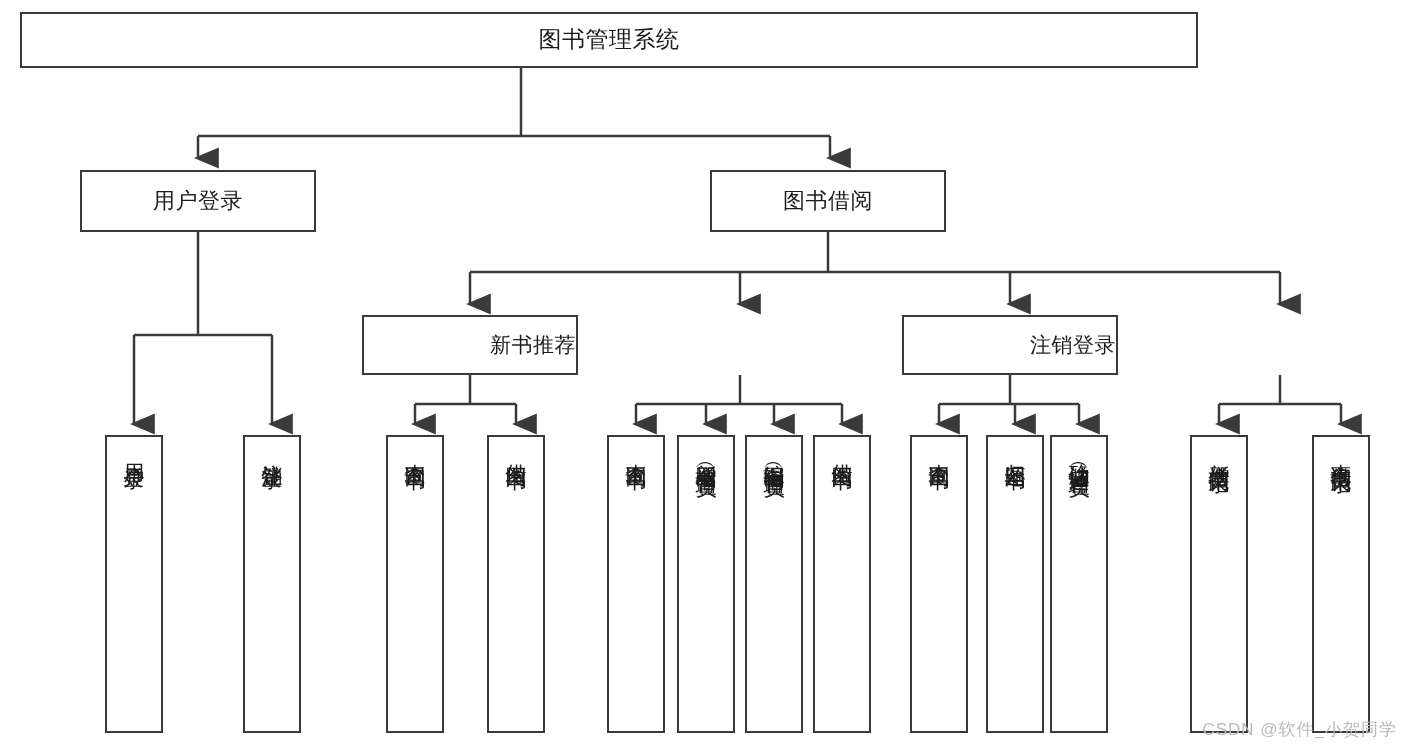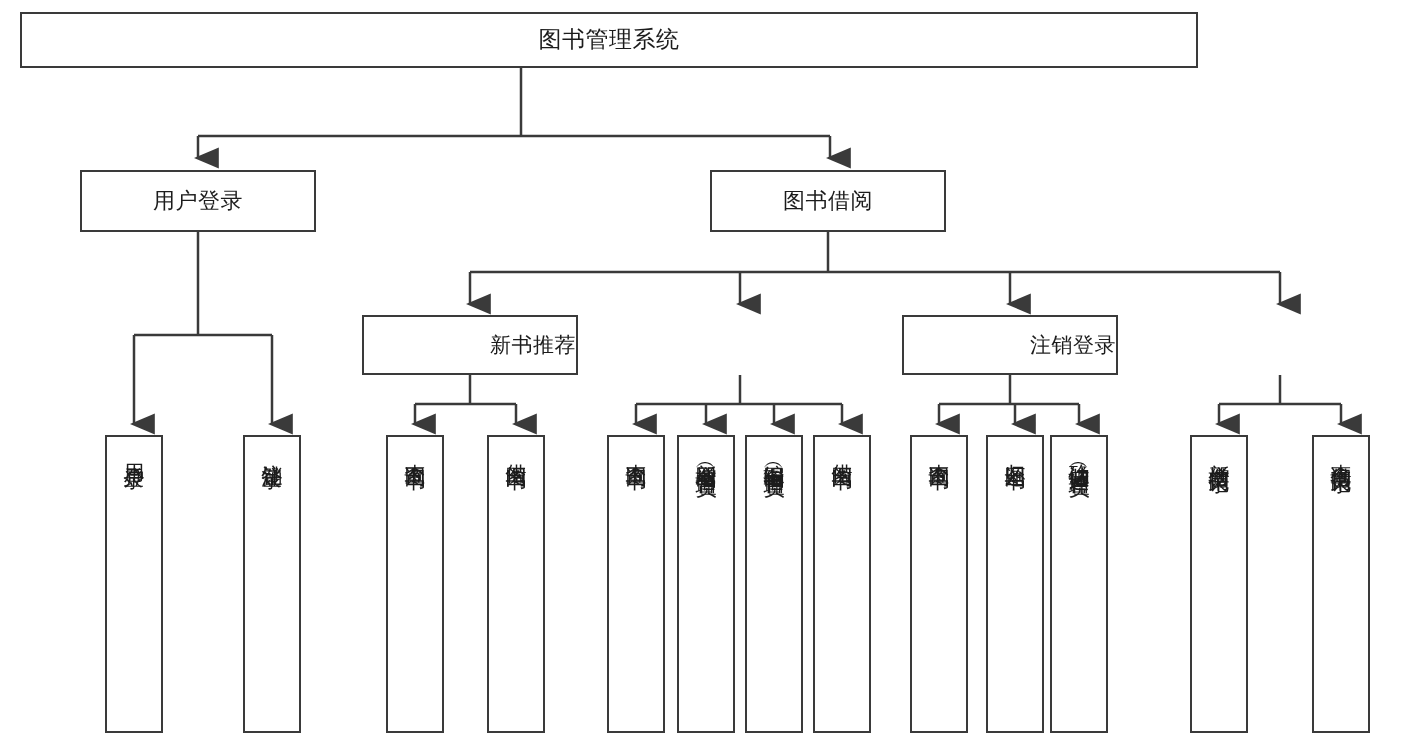--- a/index.html
+++ b/index.html
@@ -200,14 +200,15 @@
   </div>
 
   <div class="node leaf" style="left:1190px; top:435px; width:58px; height:298px;">
     <span class="node-label">新增借阅记录</span>
   </div>
 
   <div class="node leaf" style="left:1312px; top:435px; width:58px; height:298px;">
     <span class="node-label">查询借阅记录</span>
   </div>
 
+  <div id="watermark">CSDN @软件_小贺同学</div>
 
 </div>
 
 </body></html>

